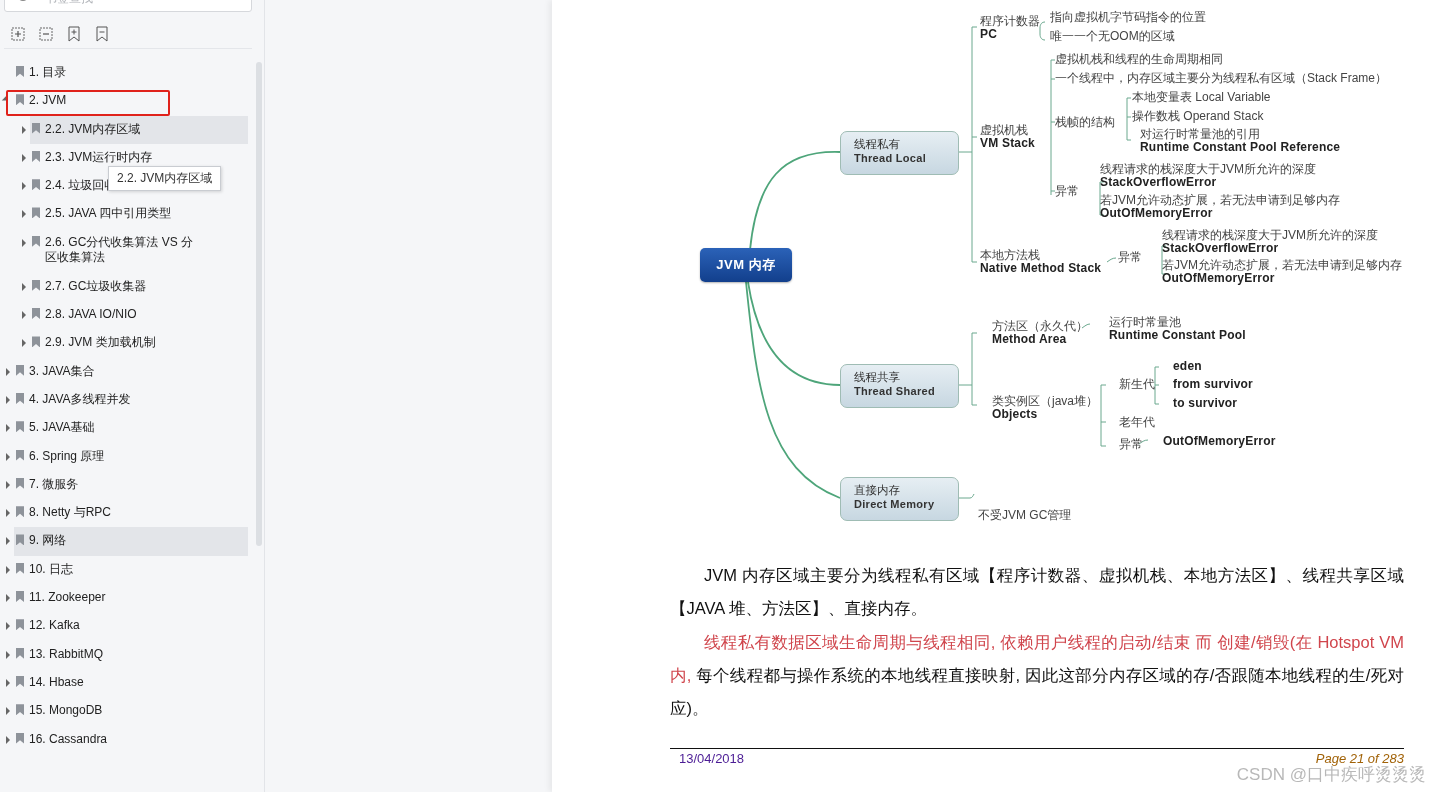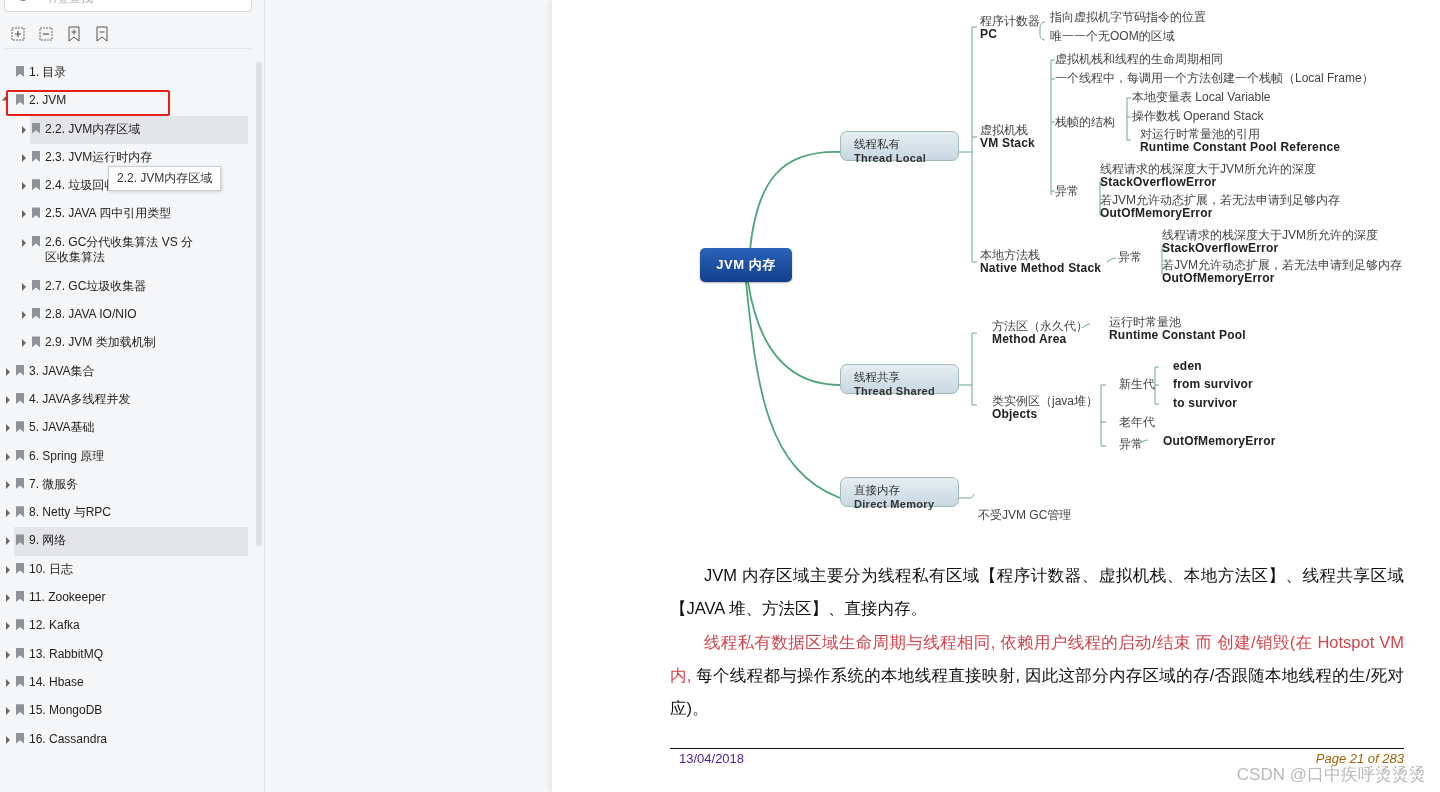--- a/index.html
+++ b/index.html
@@ -45,21 +45,21 @@
   .sb-scroll { position: absolute; left: 256px; top: 62px; width: 6px; height: 484px; background: #dcdfe3; border-radius: 3px; }
 
   
   .viewer { position: absolute; left: 266px; top: 0; width: 1174px; height: 792px; background: #f5f6f8; }
   .page { position: absolute; left: 286px; top: 0; width: 900px; height: 792px; background: #fff; box-shadow: -3px 0 6px rgba(0,0,0,.06); }
 
   
   .mm { position: absolute; left: 0; top: 0; width: 900px; height: 540px; }
   .mm svg.lines { position: absolute; left: 0; top: 0; }
   .root-node { position: absolute; left: 148px; top: 248px; width: 92px; height: 34px; border-radius: 5px; background: linear-gradient(#2b62b8,#123f8c); color: #fff; font-weight: bold; font-size: 13px; display: flex; align-items: center; justify-content: center; letter-spacing: .5px; box-shadow: 0 1px 2px rgba(0,0,0,.3); }
-  .branch { position: absolute; width: 119px; height: 30px; border-radius: 7px; background: linear-gradient(#e6eef3,#c7d7e1); border: 1px solid #9fbcb4; padding: 5px 0 0 13px; }
+  .branch { position: absolute; width: 119px; height: 44px; border-radius: 7px; background: linear-gradient(#e6eef3,#c7d7e1); border: 1px solid #9fbcb4; padding: 5px 0 0 13px; }
   .branch .cn { font-size: 11.5px; color: #333; line-height: 14px; }
   .branch .en { font-size: 11px; color: #333; font-weight: bold; line-height: 14px; letter-spacing: .3px; }
   .t { position: absolute; font-size: 12px; color: #444; line-height: 13px; white-space: nowrap; }
   .t b { color: #222; font-weight: bold; letter-spacing: .2px; }
 
   
   .para { position: absolute; left: 118px; width: 734px; font-size: 16.5px; line-height: 33px; color: #111; text-indent: 34px; text-align: justify; }
   .para .red { color: #d0454c; }
   .footer-line { position: absolute; left: 118px; top: 748px; width: 734px; height: 1px; background: #111; }
   .footer-date { position: absolute; left: 127px; top: 751px; font-size: 13px; color: #4c1d95; }
@@ -300,21 +300,21 @@
           <div class="cn">直接内存</div>
           <div class="en">Direct Memory</div>
         </div>
 
         <div class="t" style="left:428px;top:15px;"><span>程序计数器</span><br><b>PC</b></div>
         <div class="t" style="left:498px;top:11px;">指向虚拟机字节码指令的位置</div>
         <div class="t" style="left:498px;top:30px;">唯一一个无OOM的区域</div>
 
         <div class="t" style="left:428px;top:124px;"><span>虚拟机栈</span><br><b>VM Stack</b></div>
         <div class="t" style="left:503px;top:53px;">虚拟机栈和线程的生命周期相同</div>
-        <div class="t" style="left:503px;top:72px;">一个线程中，每调用一个方法创建一个栈帧（Local Frame）</div>
+        <div class="t" style="left:503px;top:72px;">一个线程中，内存区域主要分为线程私有区域（Stack Frame）</div>
         <div class="t" style="left:503px;top:116px;">栈帧的结构</div>
         <div class="t" style="left:580px;top:91px;">本地变量表 Local Variable</div>
         <div class="t" style="left:580px;top:110px;">操作数栈 Operand Stack</div>
         <div class="t" style="left:580px;top:128px;margin-left:8px;"><span>对运行时常量池的引用</span><br><b>Runtime Constant Pool Reference</b></div>
         <div class="t" style="left:503px;top:185px;">异常</div>
         <div class="t" style="left:548px;top:163px;"><span>线程请求的栈深度大于JVM所允许的深度</span><br><b>StackOverflowError</b></div>
         <div class="t" style="left:548px;top:194px;"><span>若JVM允许动态扩展，若无法申请到足够内存</span><br><b>OutOfMemoryError</b></div>
 
         <div class="t" style="left:428px;top:249px;"><span>本地方法栈</span><br><b>Native Method Stack</b></div>
         <div class="t" style="left:566px;top:251px;">异常</div>

